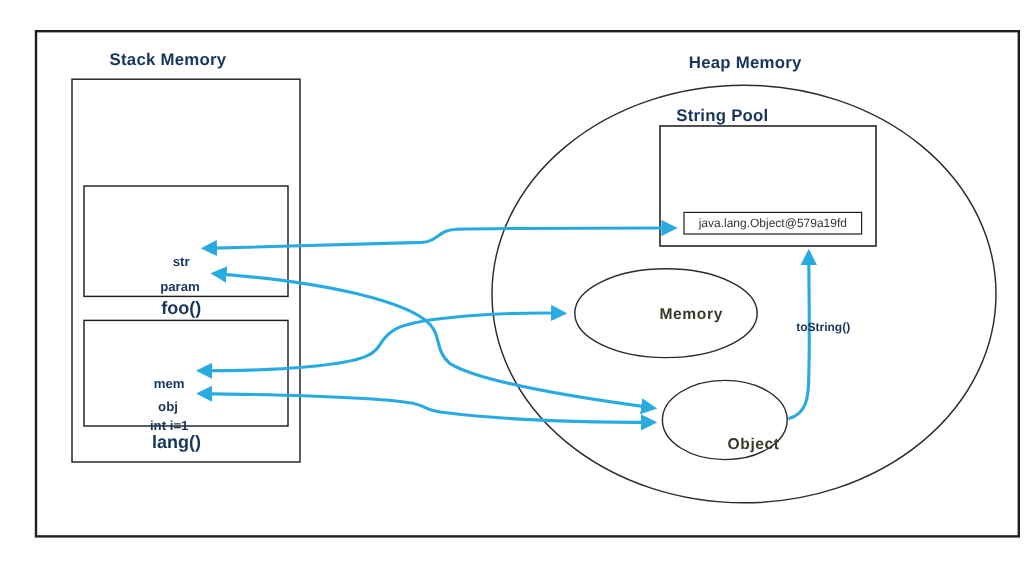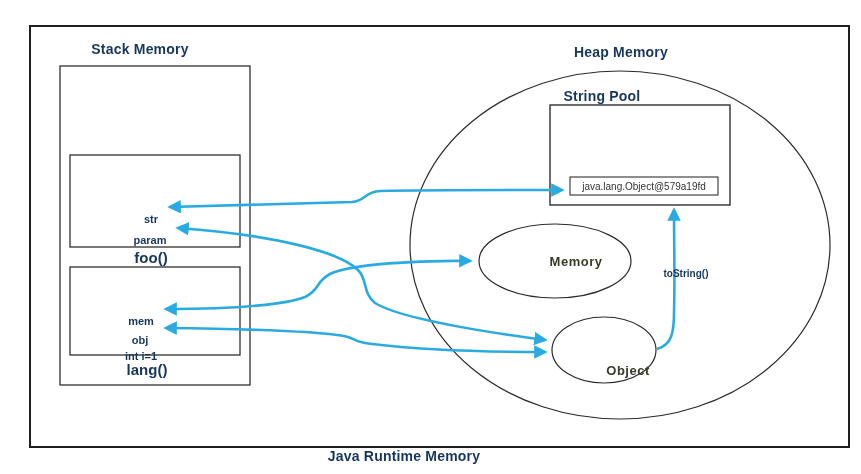--- a/index.html
+++ b/index.html
@@ -79,15 +79,14 @@
   <div class="lbl var-label" style="left:141px; top:309px;">mem</div>
   <div class="lbl var-label" style="left:140px; top:328px;">obj</div>
   <div class="lbl var-label" style="left:141px; top:344px;text-align:right;">int i=1</div>
   <div class="lbl frame-label" style="left:147px; top:369px;">lang()</div>
 
   <div class="lbl obj-label" style="left:555px; top:261px;padding-left:42px;">Memory</div>
   <div class="lbl obj-label" style="left:628px; top:350px;margin-top:20px;">Object</div>
 
   <div class="lbl method-label" style="left:686px; top:274px;">toString()</div>
 
-  <div class="lbl section-title" style="left:404px; top:456px;">Java Runtime Memory</div>
 
 </div>
 
 </body></html>

